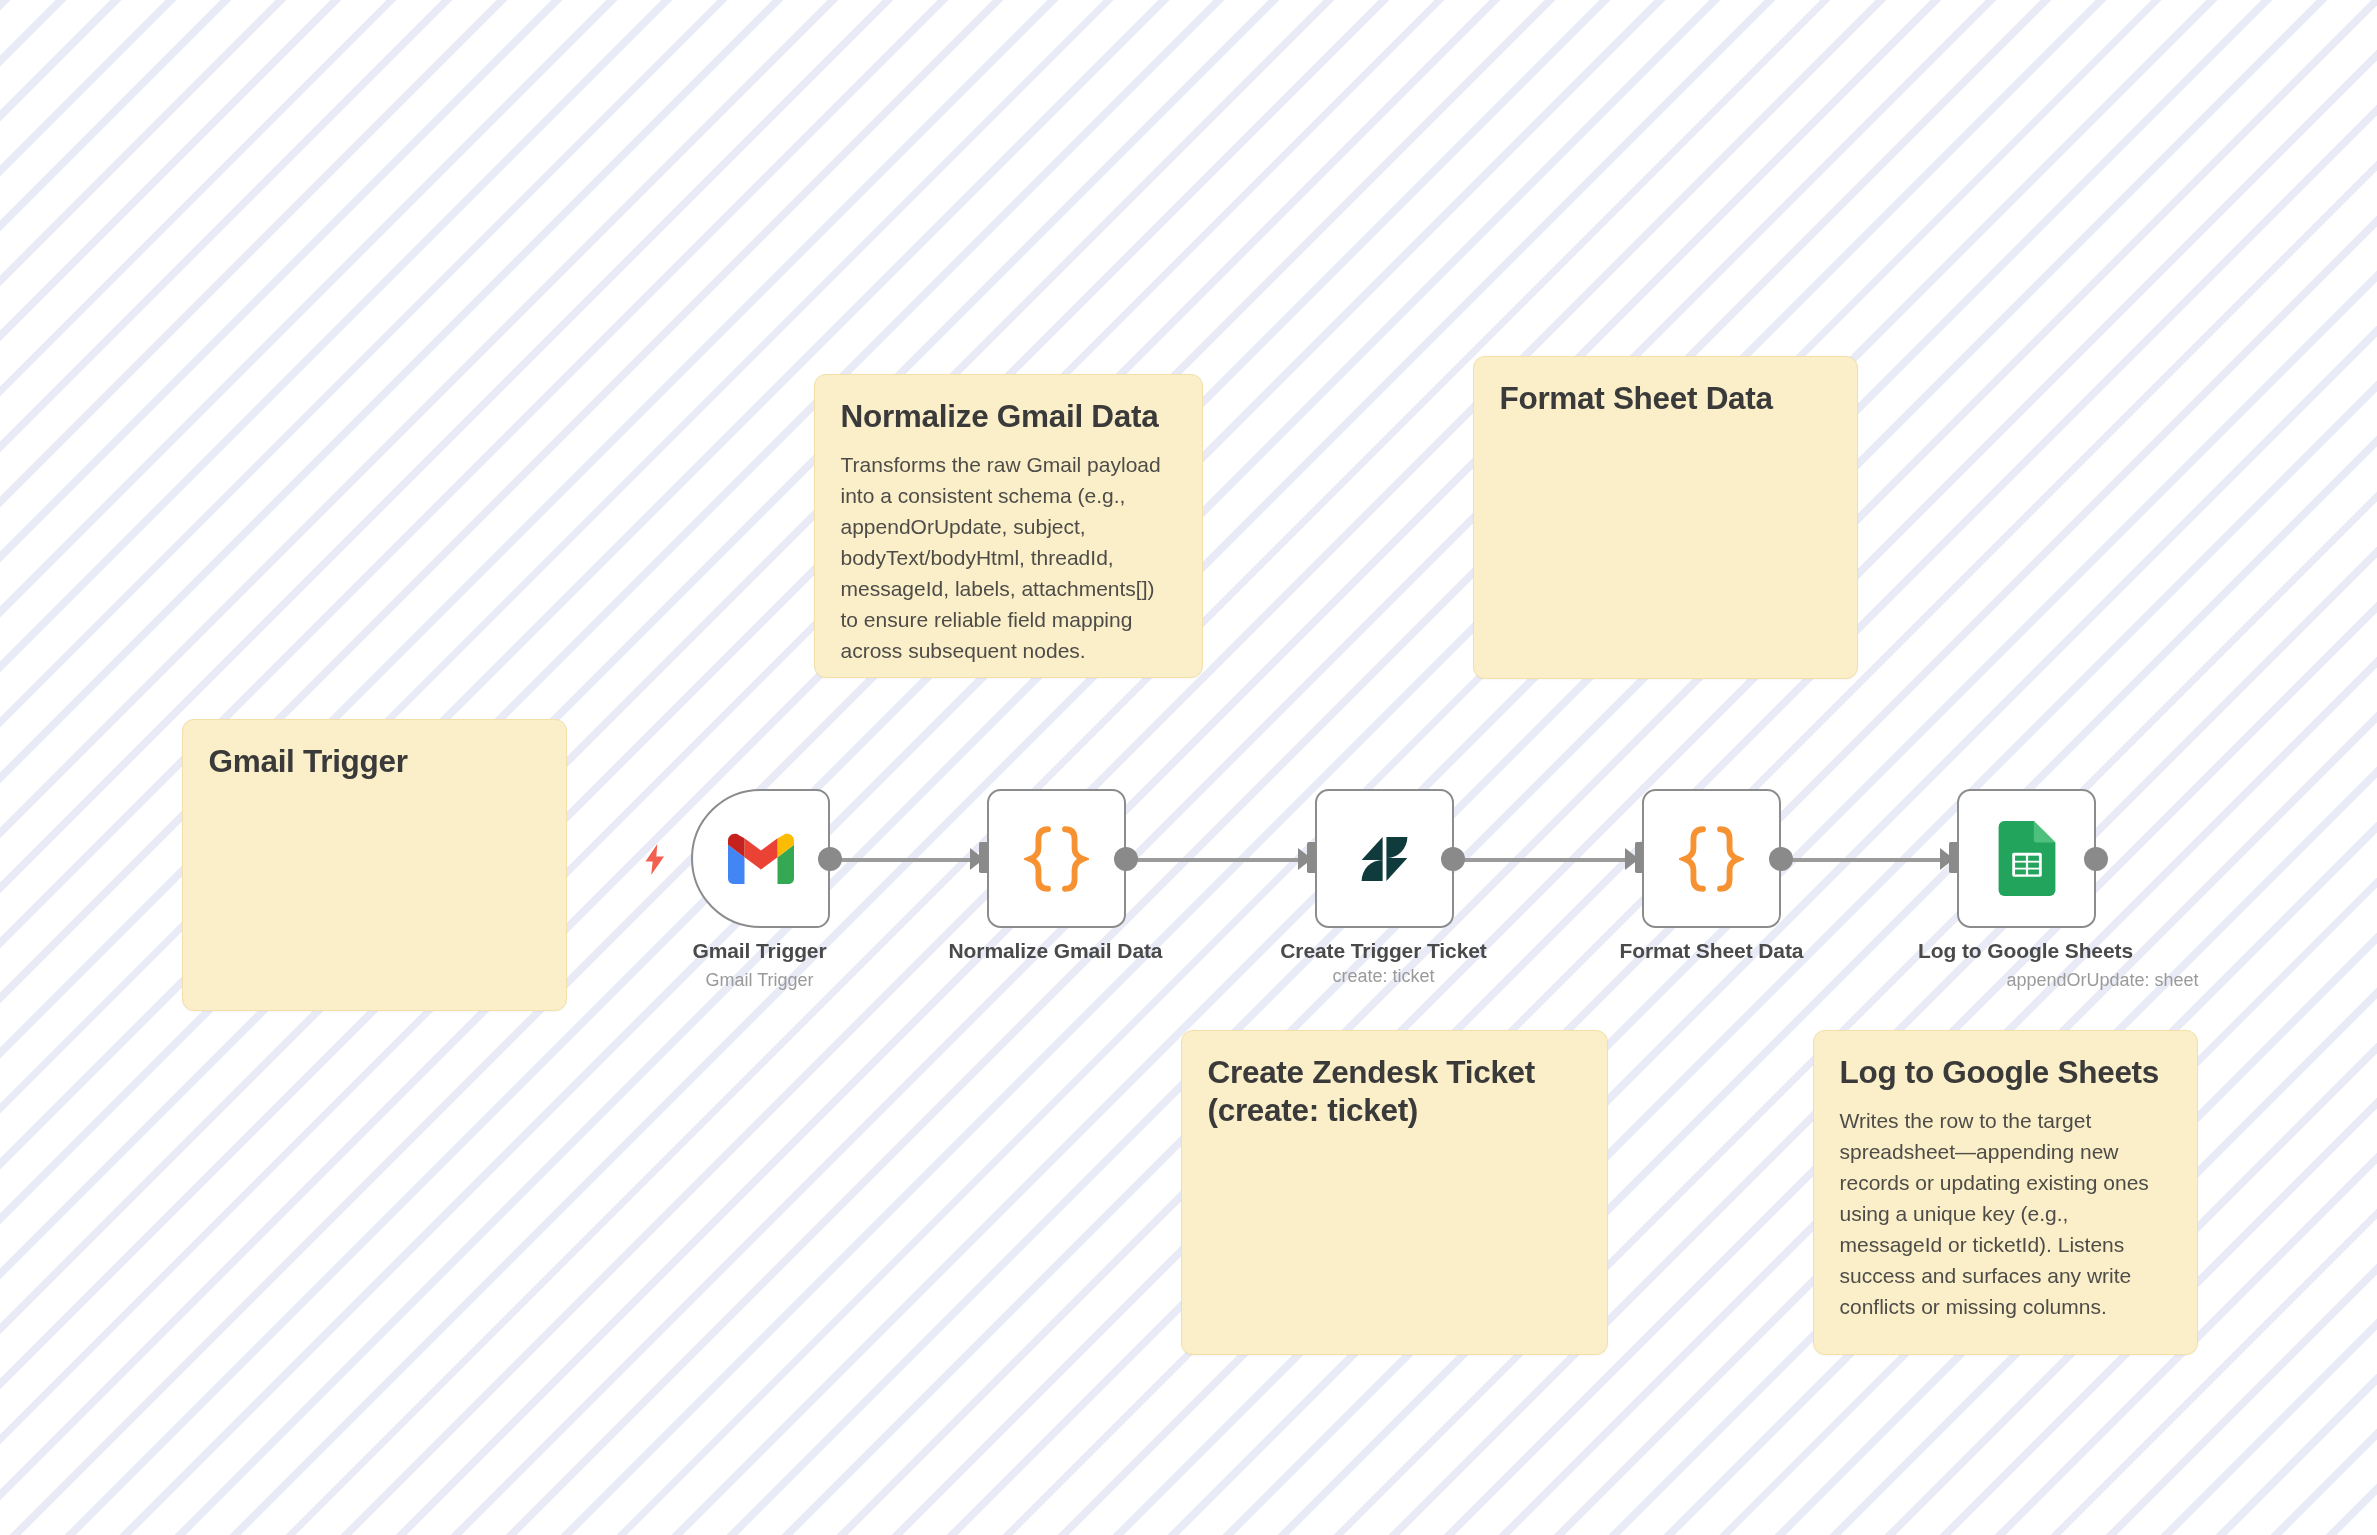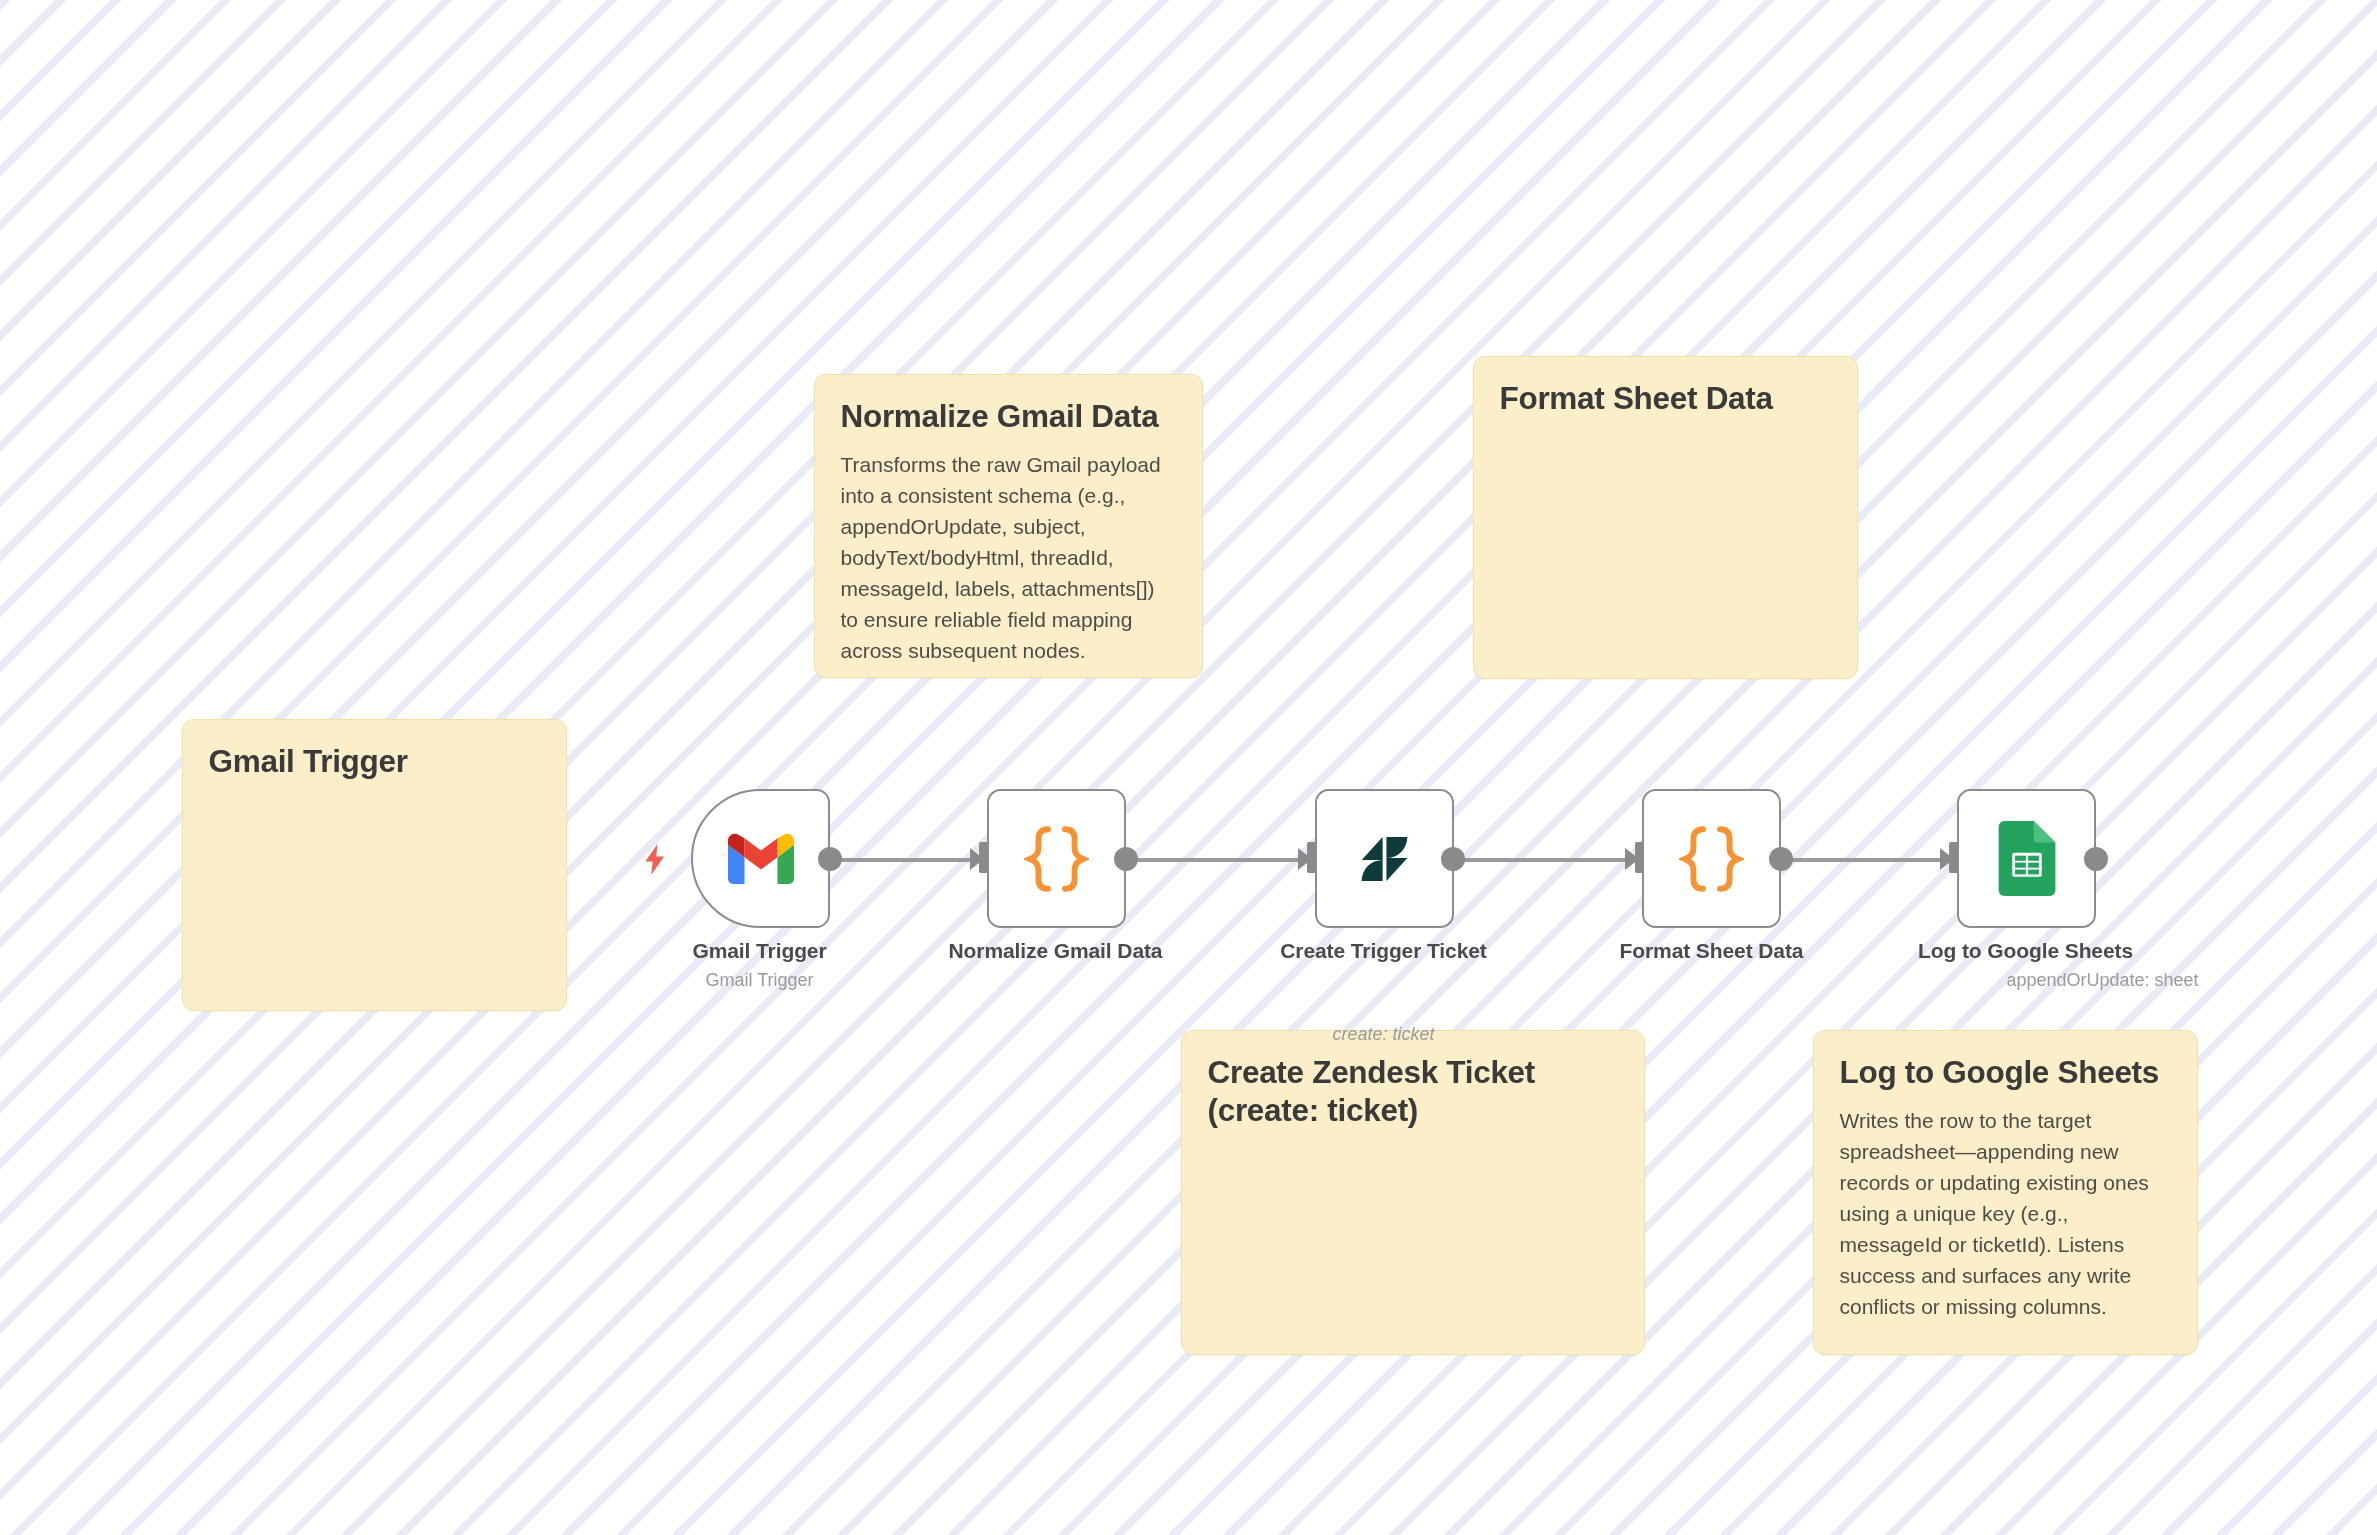--- a/index.html
+++ b/index.html
@@ -164,21 +164,21 @@
 
   <div class="sticky" style="left:814px; top:374px; width:389px; height:304px;">
     <div class="sticky-title">Normalize Gmail Data</div>
     <div class="sticky-body">Transforms the raw Gmail payload into a consistent schema (e.g., appendOrUpdate, subject, bodyText/bodyHtml, threadId, messageId, labels, attachments[]) to ensure reliable field mapping across subsequent nodes.</div>
   </div>
 
   <div class="sticky" style="left:1473px; top:356px; width:385px; height:323px;">
     <div class="sticky-title">Format Sheet Data</div>
   </div>
 
-  <div class="sticky" style="left:1181px; top:1030px; width:464px; height:325px;">
+  <div class="sticky" style="left:1181px; top:1030px; width:427px; height:325px;">
     <div class="sticky-title">Create Zendesk Ticket (create: ticket)</div>
   </div>
 
   <div class="sticky" style="left:1813px; top:1030px; width:385px; height:325px;">
     <div class="sticky-title">Log to Google Sheets</div>
     <div class="sticky-body">Writes the row to the target spreadsheet—appending new records or updating existing ones using a unique key (e.g., messageId or ticketId). Listens success and surfaces any write conflicts or missing columns.</div>
   </div>
 
   <div id="flow">
 
@@ -234,21 +234,21 @@
         <svg viewBox="0 0 64 58" width="61" height="56" aria-hidden="true">
           <path d="M30 6 L30 30 L8 30 Z" fill="#103b3c"></path>
           <path d="M8 52 a22 22 0 0 1 22 -22 L30 52 Z" fill="#103b3c"></path>
           <path d="M34 52 L34 28 L56 28 Z" fill="#103b3c"></path>
           <path d="M56 6 a22 22 0 0 1 -22 22 L34 6 Z" fill="#103b3c"></path>
         </svg>
       </span>
     </div>
     <div class="out-dot" style="left:1441px; top:847px;"></div>
     <div class="node-label" style="left:1205px; top:939px;">Create Trigger Ticket</div>
-    <div class="node-sublabel" style="left:1205px; top:1024px;font-style:italic;">create: ticket</div>
+    <div class="node-sublabel" style="left:1205px; top:966px;">create: ticket</div>
 
     <div class="in-tab" style="left:1635px; top:842px;"></div>
     <div class="node" style="left:1642px; top:789px;">
       <span class="icon-wrap">
         <svg viewBox="0 0 60 64" width="65" height="68" aria-hidden="true">
           <path d="M22 4c-7 0-9 4-9 9v9c0 5-3 8-8 10 5 2 8 5 8 10v9c0 5 2 9 9 9" fill="none" stroke="#f79233" stroke-width="5.5" stroke-linecap="round"></path>
           <path d="M38 4c7 0 9 4 9 9v9c0 5 3 8 8 10-5 2-8 5-8 10v9c0 5-2 9-9 9" fill="none" stroke="#f79233" stroke-width="5.5" stroke-linecap="round"></path>
         </svg>
       </span>
     </div>

